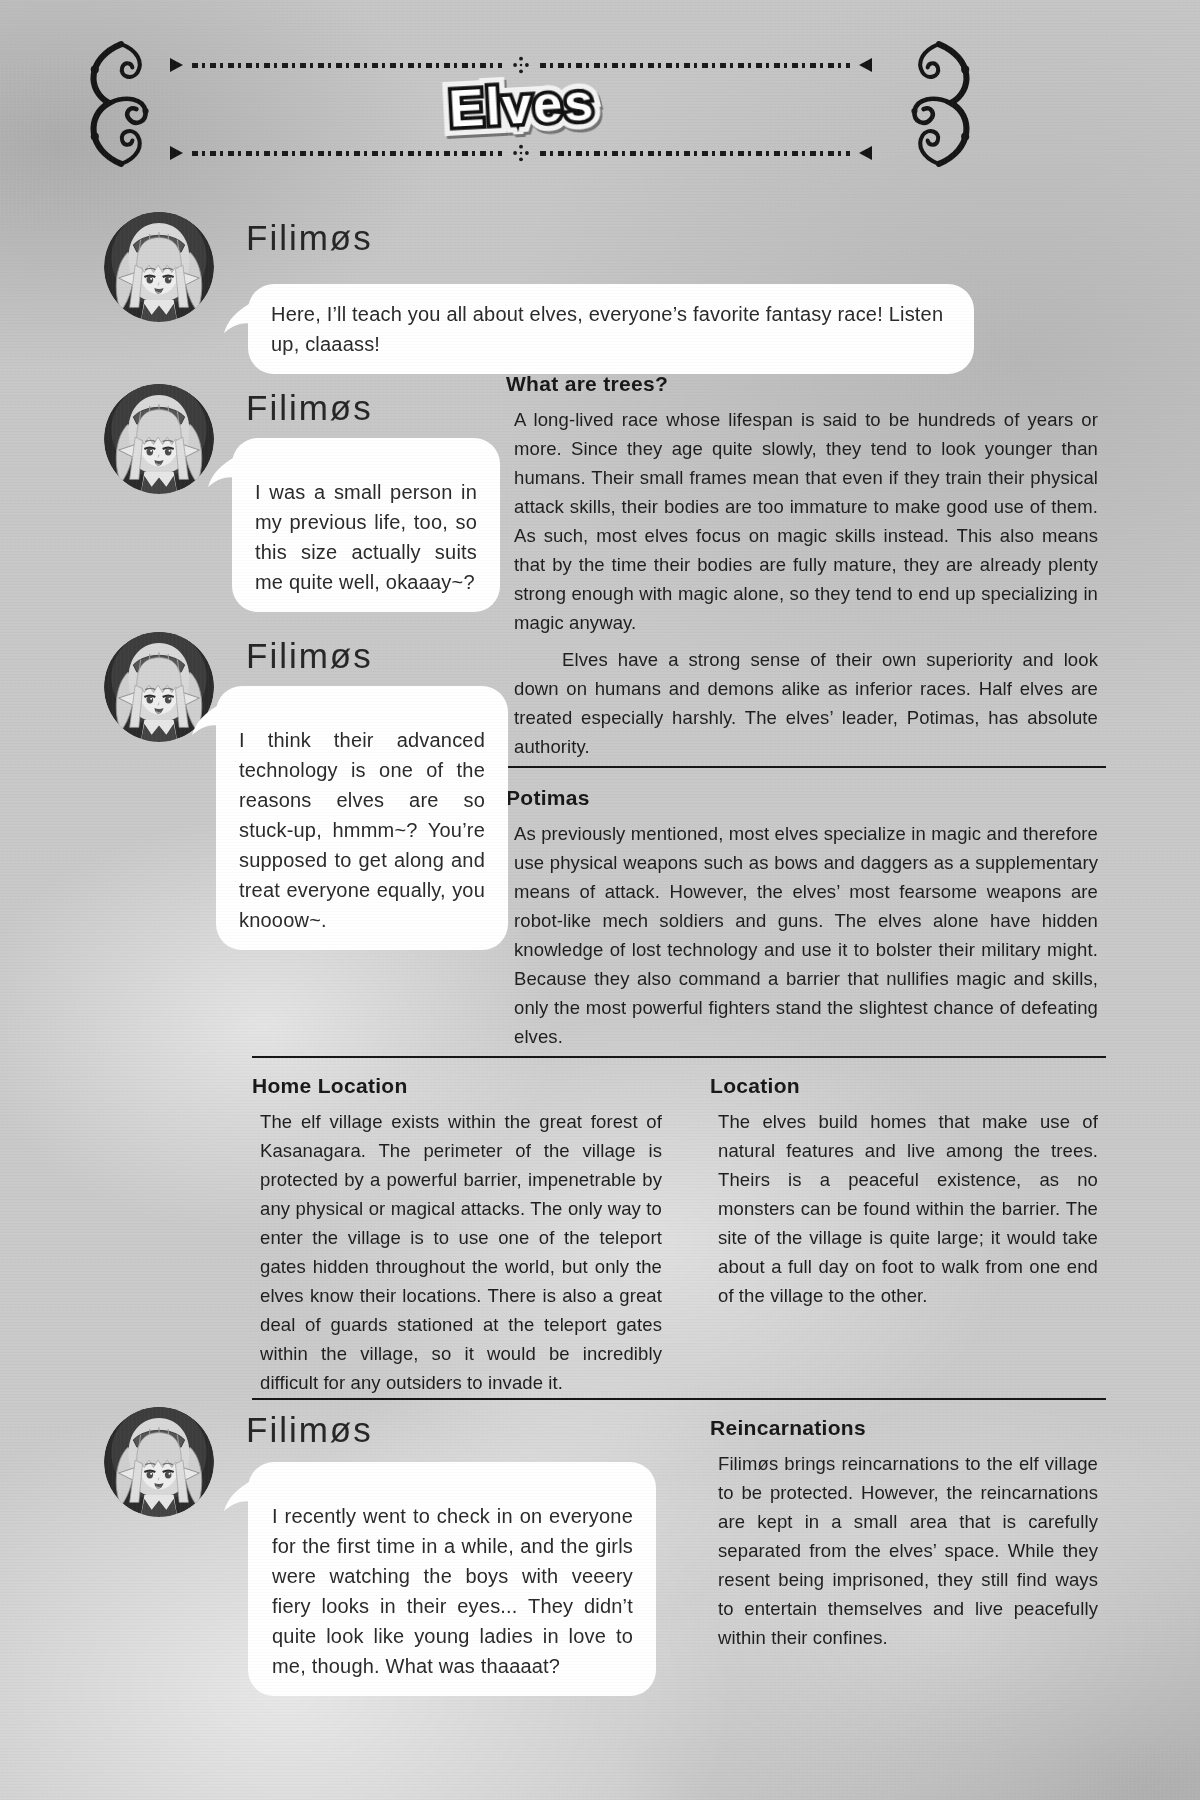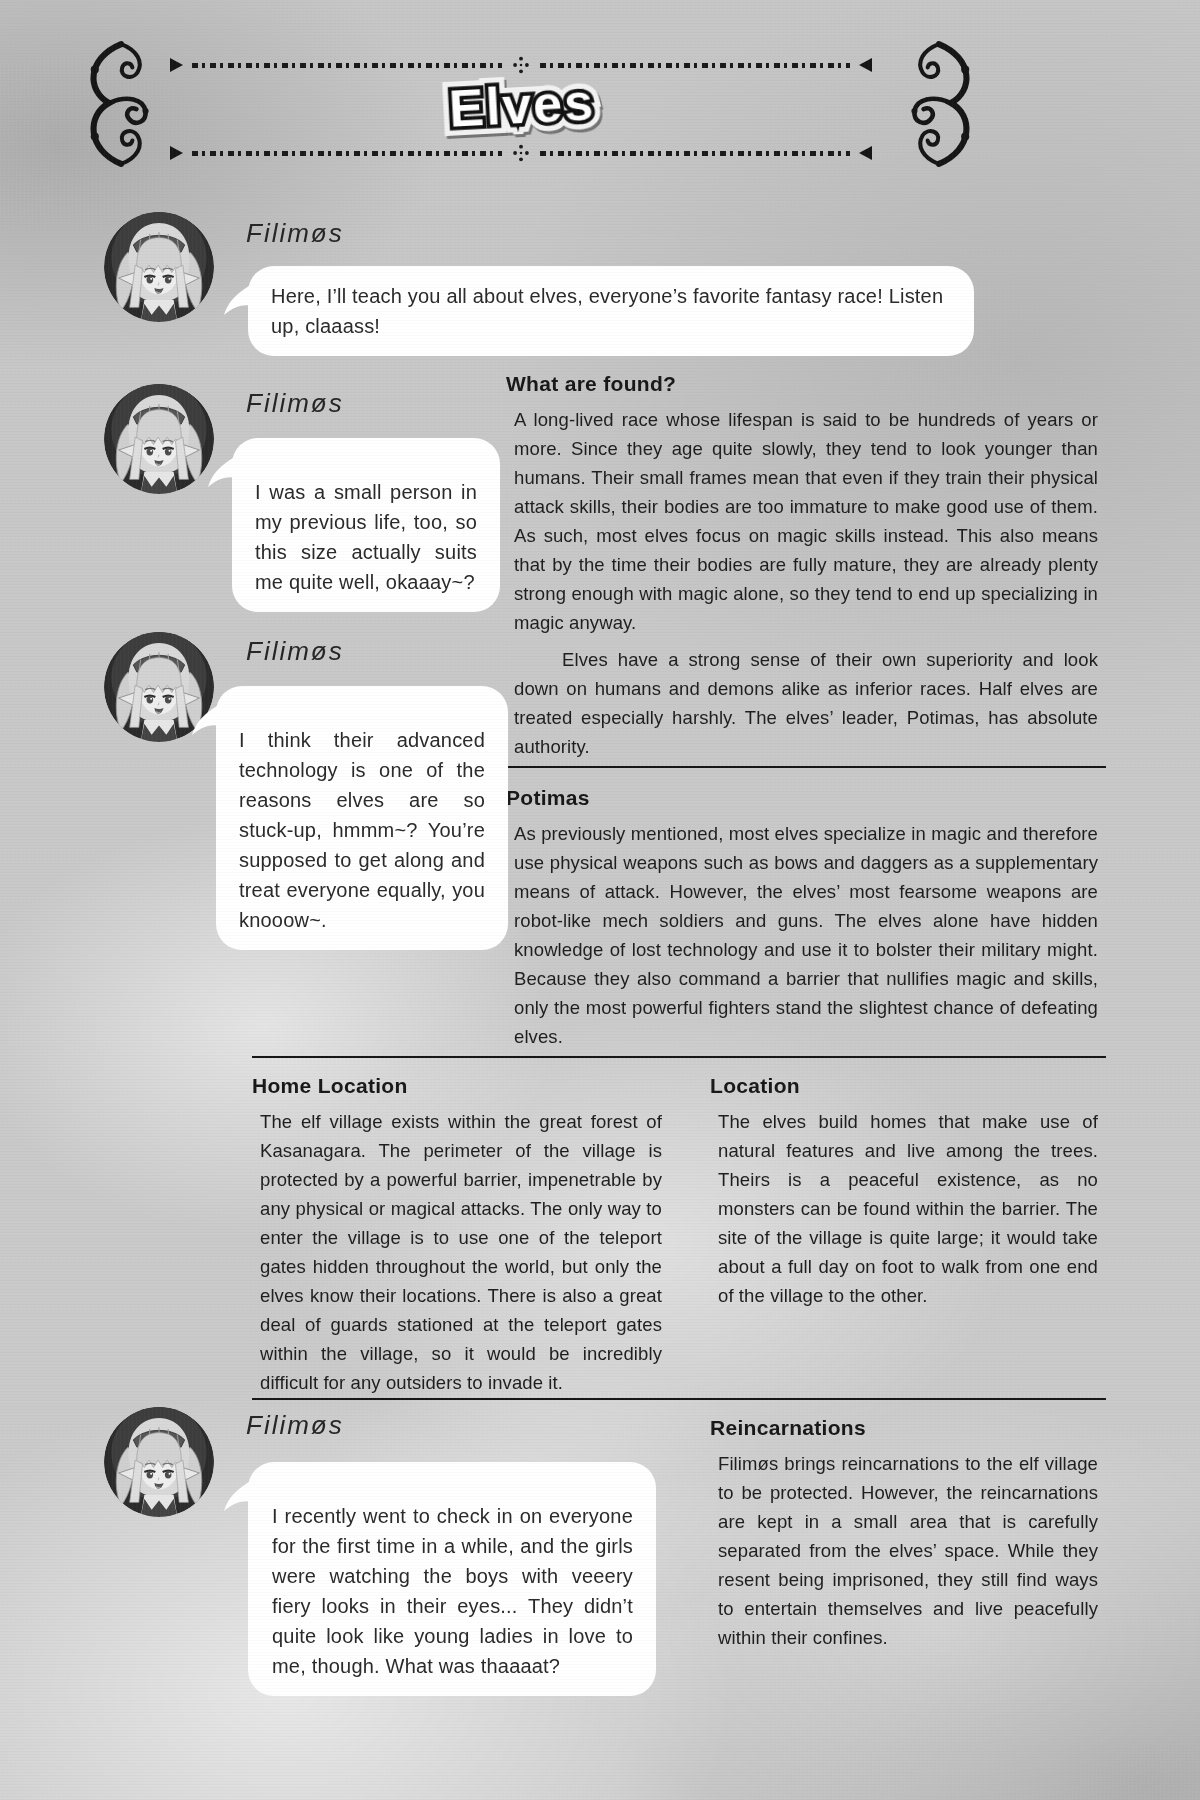--- a/index.html
+++ b/index.html
@@ -33,21 +33,21 @@
   .dots{flex:1;height:5px;background:repeating-linear-gradient(90deg,#1a1a1a 0 6px,transparent 6px 10px,#1a1a1a 10px 13px,transparent 13px 18px);}
   .sparkle{width:20px;height:20px;fill:#1a1a1a;flex:0 0 auto;}
   .logo{position:absolute; left:392px; top:68px; width:260px; height:74px; transform:rotate(-3deg);
         filter:drop-shadow(2px 3px 0 rgba(16,16,16,.45));}
   .logo span{position:absolute; left:0; right:0; top:0; text-align:center;
         font-size:52px; font-weight:700; letter-spacing:2px; line-height:74px;}
   .logo-back{color:#f2f2f2; -webkit-text-stroke:18px #f2f2f2;}
   .logo-front{color:#fff; -webkit-text-stroke:7.5px #111; paint-order:stroke fill;}
   
   .avatar{position:absolute; width:110px; height:110px; border-radius:50%; overflow:hidden;}
-  .char-name{position:absolute; font-size:26px; font-weight:400; letter-spacing:2px; color:#262626;font-style:italic;}
+  .char-name{position:absolute; font-size:35px; font-weight:400; letter-spacing:2px; color:#262626;}
   .bubble{position:absolute; background:#fff; border-radius:26px; padding:15px 23px; box-sizing:border-box; z-index:2;}
   .bubble p{margin:0; font-size:20px; line-height:30px; color:#2a2a2a; letter-spacing:.2px;}
   .bubble.narrow p{text-align:justify;margin-top:24px;}
   .tail{position:absolute; left:-25px; top:15px; width:30px; height:36px;}
   
   .sec{position:absolute;}
   .sec h2{margin:0 0 9px 0; font-size:21px; font-weight:700; letter-spacing:.3px; color:#181818;}
   .sec p{margin:8px; font-size:18.5px; line-height:29px; letter-spacing:.1px; color:#1e1e1e; text-align:justify;}
   .sec p.indent{text-indent:2.6em;}
   .rule{position:absolute; height:2px; background:#161616;}
@@ -151,21 +151,21 @@
         <circle cx="11" cy="11" r="1.4"></circle>
     </svg>
     <span class="dots"></span>
     <span class="arr arr-l"></span>
   </div>
 
   <svg class="avatar" style="left:104px;top:212px;">
       <use href="#avatar-art"></use>
     </svg>
   <div class="char-name" style="left:246px;top:218px;">Filimøs</div>
-  <div class="bubble" style="left:248px;top:266px;width:726px;">
+  <div class="bubble" style="left:248px;top:284px;width:726px;">
     <svg class="tail">
         <use href="#bubble-tail"></use>
       </svg>
     <p>Here, I’ll teach you all about elves, everyone’s favorite fantasy race! Listen up, claaass!</p>
   </div>
 
   <svg class="avatar" style="left:104px;top:384px;">
       <use href="#avatar-art"></use>
     </svg>
   <div class="char-name" style="left:246px;top:388px;">Filimøs</div>
@@ -192,21 +192,21 @@
     </svg>
   <div class="char-name" style="left:246px;top:1410px;">Filimøs</div>
   <div class="bubble narrow" style="left:248px;top:1462px;width:408px;padding-left:24px;">
     <svg class="tail">
         <use href="#bubble-tail"></use>
       </svg>
     <p>I recently went to check in on everyone for the first time in a while, and the girls were watching the boys with veeery fiery looks in their eyes... They didn’t quite look like young ladies in love to me, though. What was thaaaat?</p>
   </div>
 
   <section class="sec" style="left:506px;top:372px;width:600px;">
-    <h2>What are found?</h2>
+    <h2>What are trees?</h2>
     <p>A long-lived race whose lifespan is said to be hundreds of years or more. Since they age quite slowly, they tend to look younger than humans. Their small frames mean that even if they train their physical attack skills, their bodies are too immature to make good use of them. As such, most elves focus on magic skills instead. This also means that by the time their bodies are fully mature, they are already plenty strong enough with magic alone, so they tend to end up specializing in magic anyway.</p>
     <p class="indent">Elves have a strong sense of their own superiority and look down on humans and demons alike as inferior races. Half elves are treated especially harshly. The elves’ leader, Potimas, has absolute authority.</p>
   </section>
 
   <div class="rule" style="left:506px;top:766px;width:600px;"></div>
 
   <section class="sec" style="left:506px;top:786px;width:600px;">
     <h2>Potimas</h2>
     <p>As previously mentioned, most elves specialize in magic and therefore use physical weapons such as bows and daggers as a supplementary means of attack. However, the elves’ most fearsome weapons are robot-like mech soldiers and guns. The elves alone have hidden knowledge of lost technology and use it to bolster their military might. Because they also command a barrier that nullifies magic and skills, only the most powerful fighters stand the slightest chance of defeating elves.</p>
   </section>

